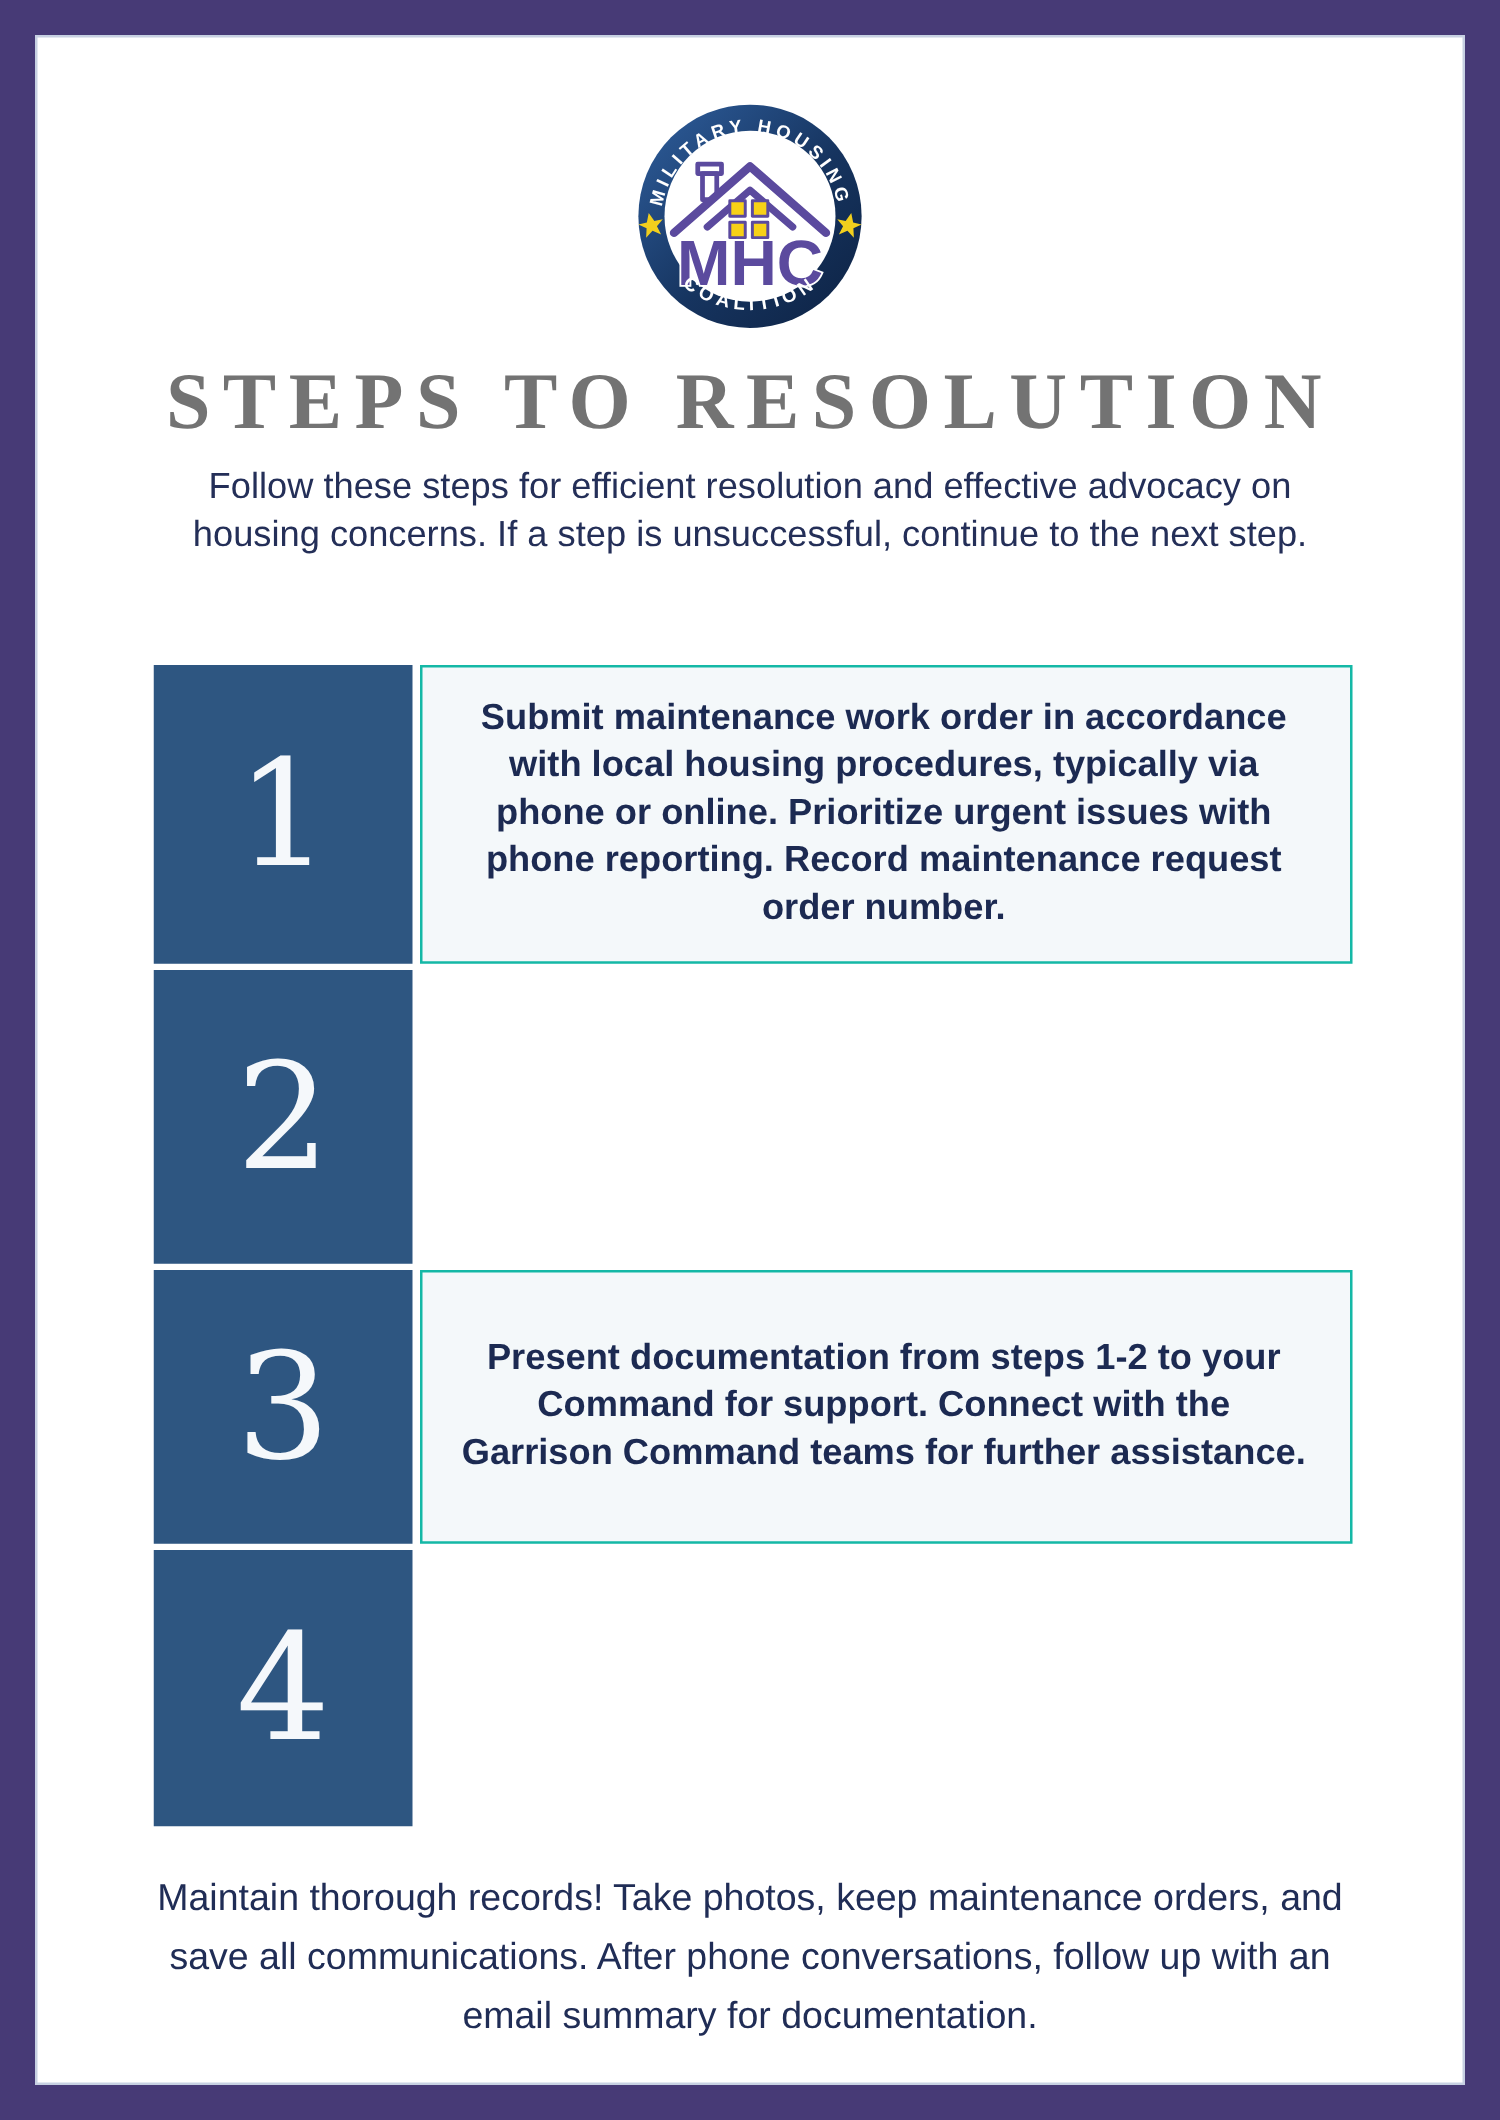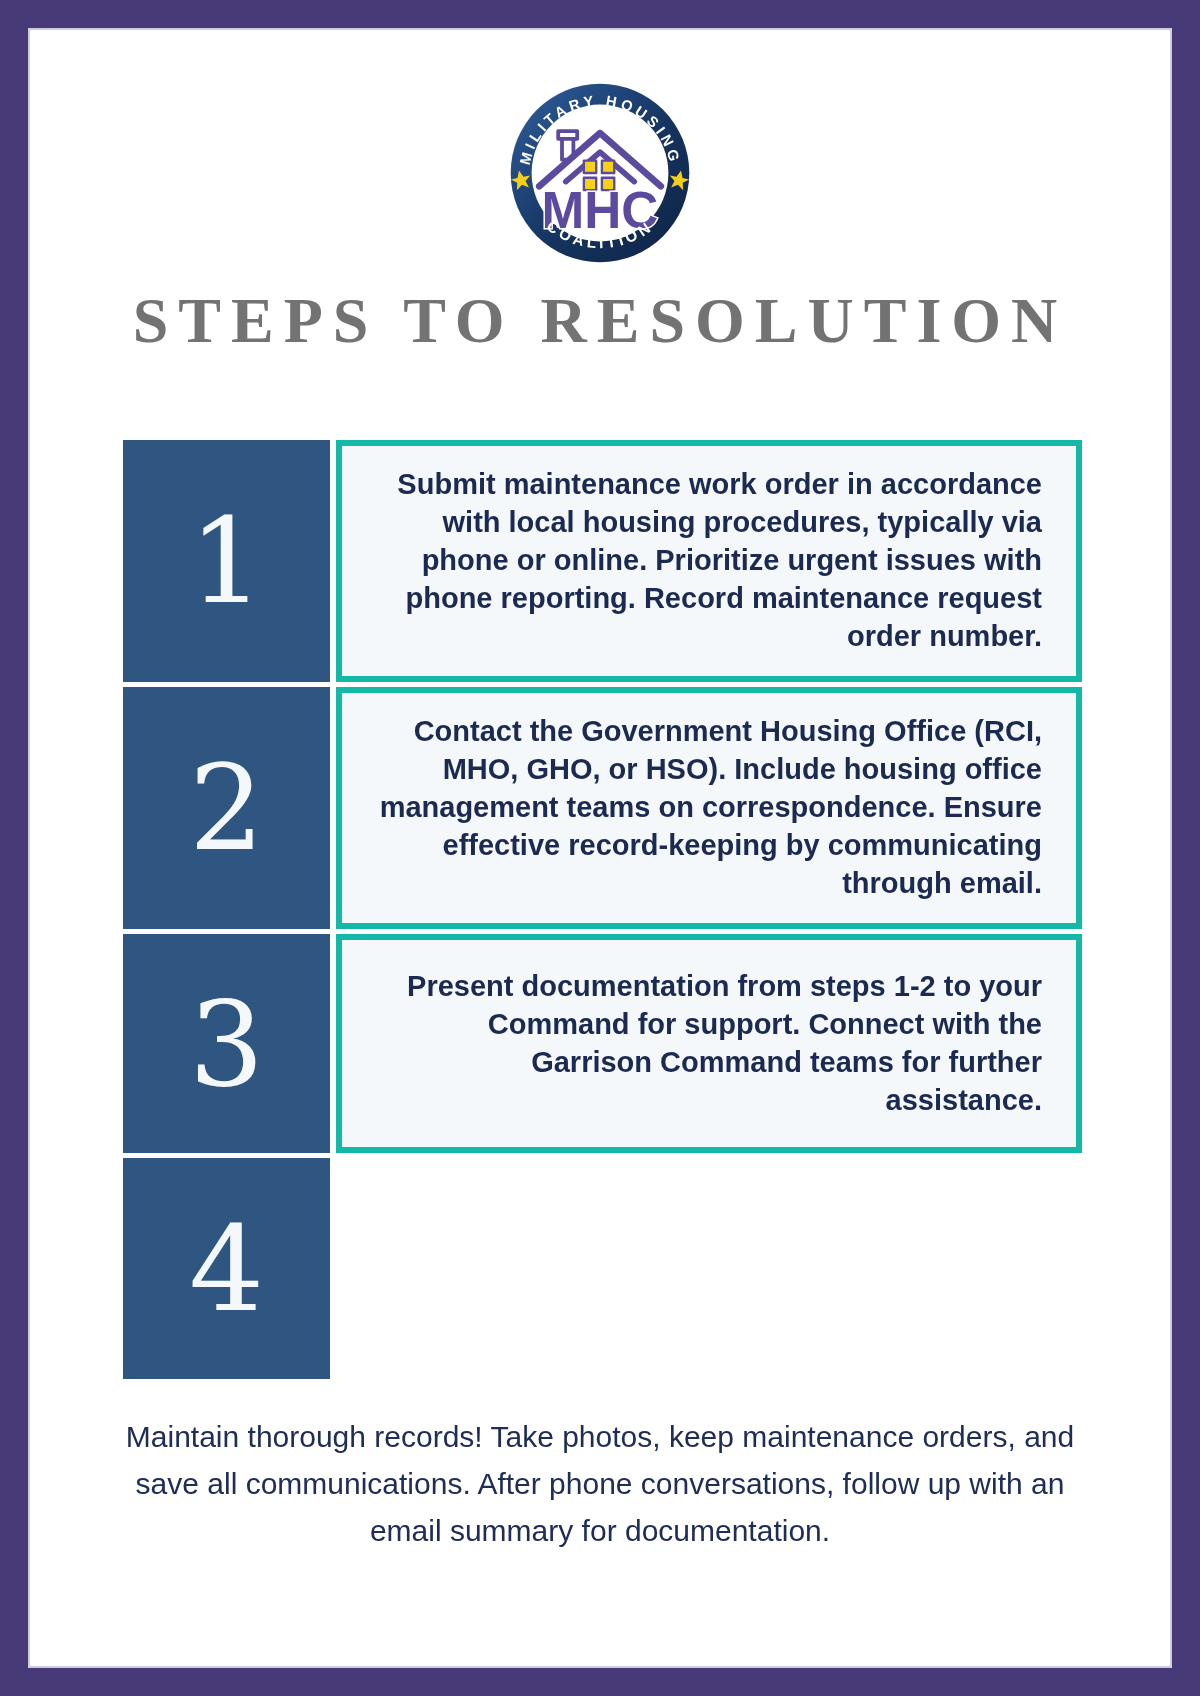--- a/index.html
+++ b/index.html
@@ -31,25 +31,25 @@
   .step-row.r2 { min-height:235px; }
   .step-row.r3 { min-height:219px; }
   .step-row.r4 { min-height:221px; }
   .step-num {
     flex:0 0 207px; background:#2e5681; color:#f5f8fb;
     display:flex; align-items:center; justify-content:center;
     font-family:"DejaVu Serif","Liberation Serif",serif;
     font-size:118px; font-weight:400; line-height:1;
   }
   .step-text {
-    flex:1; background:#f4f8fa; border:6px solid #14b8a6;
+    flex:1; background:#f4f8fa; border:2px solid #14b8a6;
     display:flex; align-items:center; box-sizing:border-box;
     padding:20px 34px 20px 30px;
     font-weight:700; font-size:29px; line-height:1.31; color:#1c2a52;
-    text-align:right;
+    text-align:center;
   }
   .footnote {
     margin:34px auto 16px auto; width:950px;
     font-size:30px; font-weight:500; line-height:1.57; color:#202d56;
   }
   svg text { font-family:"Liberation Sans","DejaVu Sans",sans-serif; }
 </style>
 </head>
 <body>
 
@@ -95,29 +95,29 @@
 
         <g fill="#f2cf1d">
           <path transform="translate(-83,8) scale(1.1) rotate(-12)" d="M0,-10 L2.94,-3.09 L9.51,-3.09 L4.05,1.18 L5.88,8.09 L0,4 L-5.88,8.09 L-4.05,1.18 L-9.51,-3.09 L-2.94,-3.09 Z"></path>
           <path transform="translate(83,8) scale(1.1) rotate(12)" d="M0,-10 L2.94,-3.09 L9.51,-3.09 L4.05,1.18 L5.88,8.09 L0,4 L-5.88,8.09 L-4.05,1.18 L-9.51,-3.09 L-2.94,-3.09 Z"></path>
         </g>
       </svg>
     </div>
 
     <h1 class="title">STEPS TO RESOLUTION</h1>
 
+    <p class="subtitle">Follow these steps for efficient resolution and effective advocacy on housing concerns. If a step is unsuccessful, continue to the next step.</p>
 
     <div class="steps">
       <div class="step-row r1">
         <div class="step-num">1</div>
         <div class="step-text">Submit maintenance work order in accordance with local housing procedures, typically via phone or online. Prioritize urgent issues with phone reporting. Record maintenance request order number.</div>
       </div>
       <div class="step-row r2">
         <div class="step-num">2</div>
-        <div class="step-text">Contact the Government Housing Office (RCI, MHO, GHO, or HSO). Include housing office management teams on correspondence. Ensure effective record-keeping by communicating through email.</div>
       </div>
       <div class="step-row r3">
         <div class="step-num">3</div>
         <div class="step-text">Present documentation from steps 1-2 to your Command for support. Connect with the Garrison Command teams for further assistance.</div>
       </div>
       <div class="step-row r4">
         <div class="step-num">4</div>
       </div>
     </div>
 

